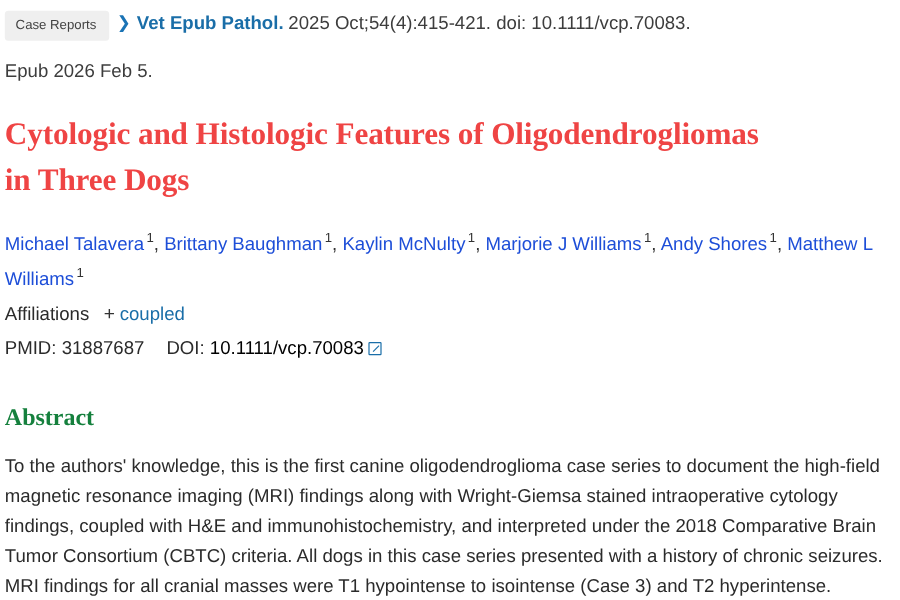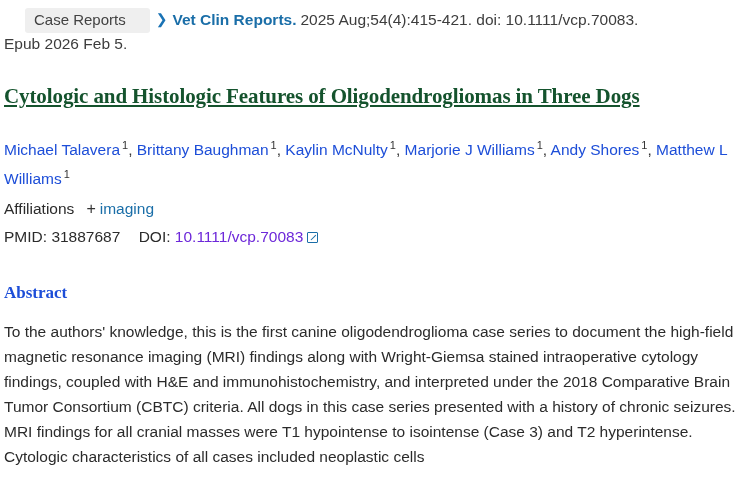--- a/index.html
+++ b/index.html
@@ -27,26 +27,25 @@
     flex-wrap: wrap;
     font-size: 15.5px;
     line-height: 22px;
     color: #3a3a3a;
   }
   .badge {
     display: inline-block;
     background: #efefef;
     color: #424242;
     border-radius: 3px;
-    padding: 3px 24px 4px 9px;
-    font-size: 15px;
+    padding: 3px 11px 4px 9px;
+    font-size: 11px;
     line-height: 18px;
     margin-right: 6px;
     white-space: nowrap;
-    margin-left: 21px;
   }
   .chev {
     color: #1a73b5;
     font-size: 14px;
     margin-right: 5px;
     position: relative;
     top: -1px;
   }
   .journal {
     color: #1a6ea8;
@@ -56,34 +55,33 @@
     margin-right: 4px;
   }
   .cite-rest {
     color: #3d3d3d;
     font-size: 15.5px;
   }
   .epub {
     font-size: 15.5px;
     color: #3d3d3d;
     line-height: 22px;
-    margin-top: 0;
+    margin-top: 15px;
   }
 
   
   h1.title {
     font-family: "Liberation Serif", serif;
-    font-size: 21px;
+    font-size: 26px;
     line-height: 38px;
     font-weight: bold;
-    color: #14532d;
+    color: #ef4444;
     margin: 22px 0 0 0;
     letter-spacing: -0.1px;
     max-width: 640px;
-    text-decoration: underline;
   }
 
   
   .authors {
     margin-top: 18px;
     font-size: 15.5px;
     line-height: 25px;
     color: #2f6fa8;
     max-width: 730px;
   }
@@ -123,21 +121,21 @@
   }
 
   .ids-row {
     margin-top: 8px;
     font-size: 15.5px;
     line-height: 20px;
     color: #2b2b2b;
   }
   .doi-label { margin-left: 14px; }
   .doi-link {
-    color: #6d28d9;
+    color: #000000;
     text-decoration: none;
   }
   .ext-icon {
     display: inline-block;
     width: 11px;
     height: 11px;
     border: 1.3px solid #1a6ea8;
     border-radius: 1px;
     position: relative;
     margin-left: 4px;
@@ -150,58 +148,58 @@
     height: 1.3px;
     background: #1a6ea8;
     transform: rotate(-45deg);
     top: 4px;
     left: 2px;
   }
 
   
   h2.abstract-head {
     font-family: "Liberation Serif", serif;
-    font-size: 17px;
+    font-size: 20px;
     font-weight: bold;
-    color: #1d4ed8;
+    color: #15803d;
     margin: 36px 0 16px 0;
   }
   .abstract-body {
     margin-top: 14px;
     font-size: 15.5px;
     line-height: 25px;
     color: #2b2b2b;
     max-width: 732px;
     text-align: left;
   }
 </style>
 </head>
 <body>
 
 <div class="page">
 
   <div class="cite-line">
     <span class="badge">Case Reports</span>
     <span class="chev">❯</span>
-    <a class="journal" href="#">Vet Clin Reports.</a>
-    <span class="cite-rest">2025 Aug;54(4):415-421. doi: 10.1111/vcp.70083.</span>
+    <a class="journal" href="#">Vet Epub Pathol.</a>
+    <span class="cite-rest">2025 Oct;54(4):415-421. doi: 10.1111/vcp.70083.</span>
   </div>
   <div class="epub">Epub 2026 Feb 5.</div>
 
   <h1 class="title">Cytologic and Histologic Features of Oligodendrogliomas in Three Dogs</h1>
 
   <div class="authors">
     <a class="author" href="#">Michael Talavera</a><span class="sup">1</span><span class="comma">, </span><a class="author" href="#">Brittany Baughman</a><span class="sup">1</span><span class="comma">, </span><a class="author" href="#">Kaylin McNulty</a><span class="sup">1</span><span class="comma">, </span><a class="author" href="#">Marjorie J Williams</a><span class="sup">1</span><span class="comma">, </span><a class="author" href="#">Andy Shores</a><span class="sup">1</span><span class="comma">, </span><a class="author" href="#">Matthew L Williams</a><span class="sup">1</span>
   </div>
 
   <div class="affil-row">
     <span class="affil-label">Affiliations</span>
     <span class="expand">
       <span class="plus">+</span>
-      <span>imaging</span>
+      <span>coupled</span>
     </span>
   </div>
 
   <div class="ids-row">
     <span>PMID:</span>
     <span>31887687</span>
     <span class="doi-label">DOI:</span>
     <a class="doi-link" href="#">10.1111/vcp.70083</a><span class="ext-icon"></span>
   </div>
 

